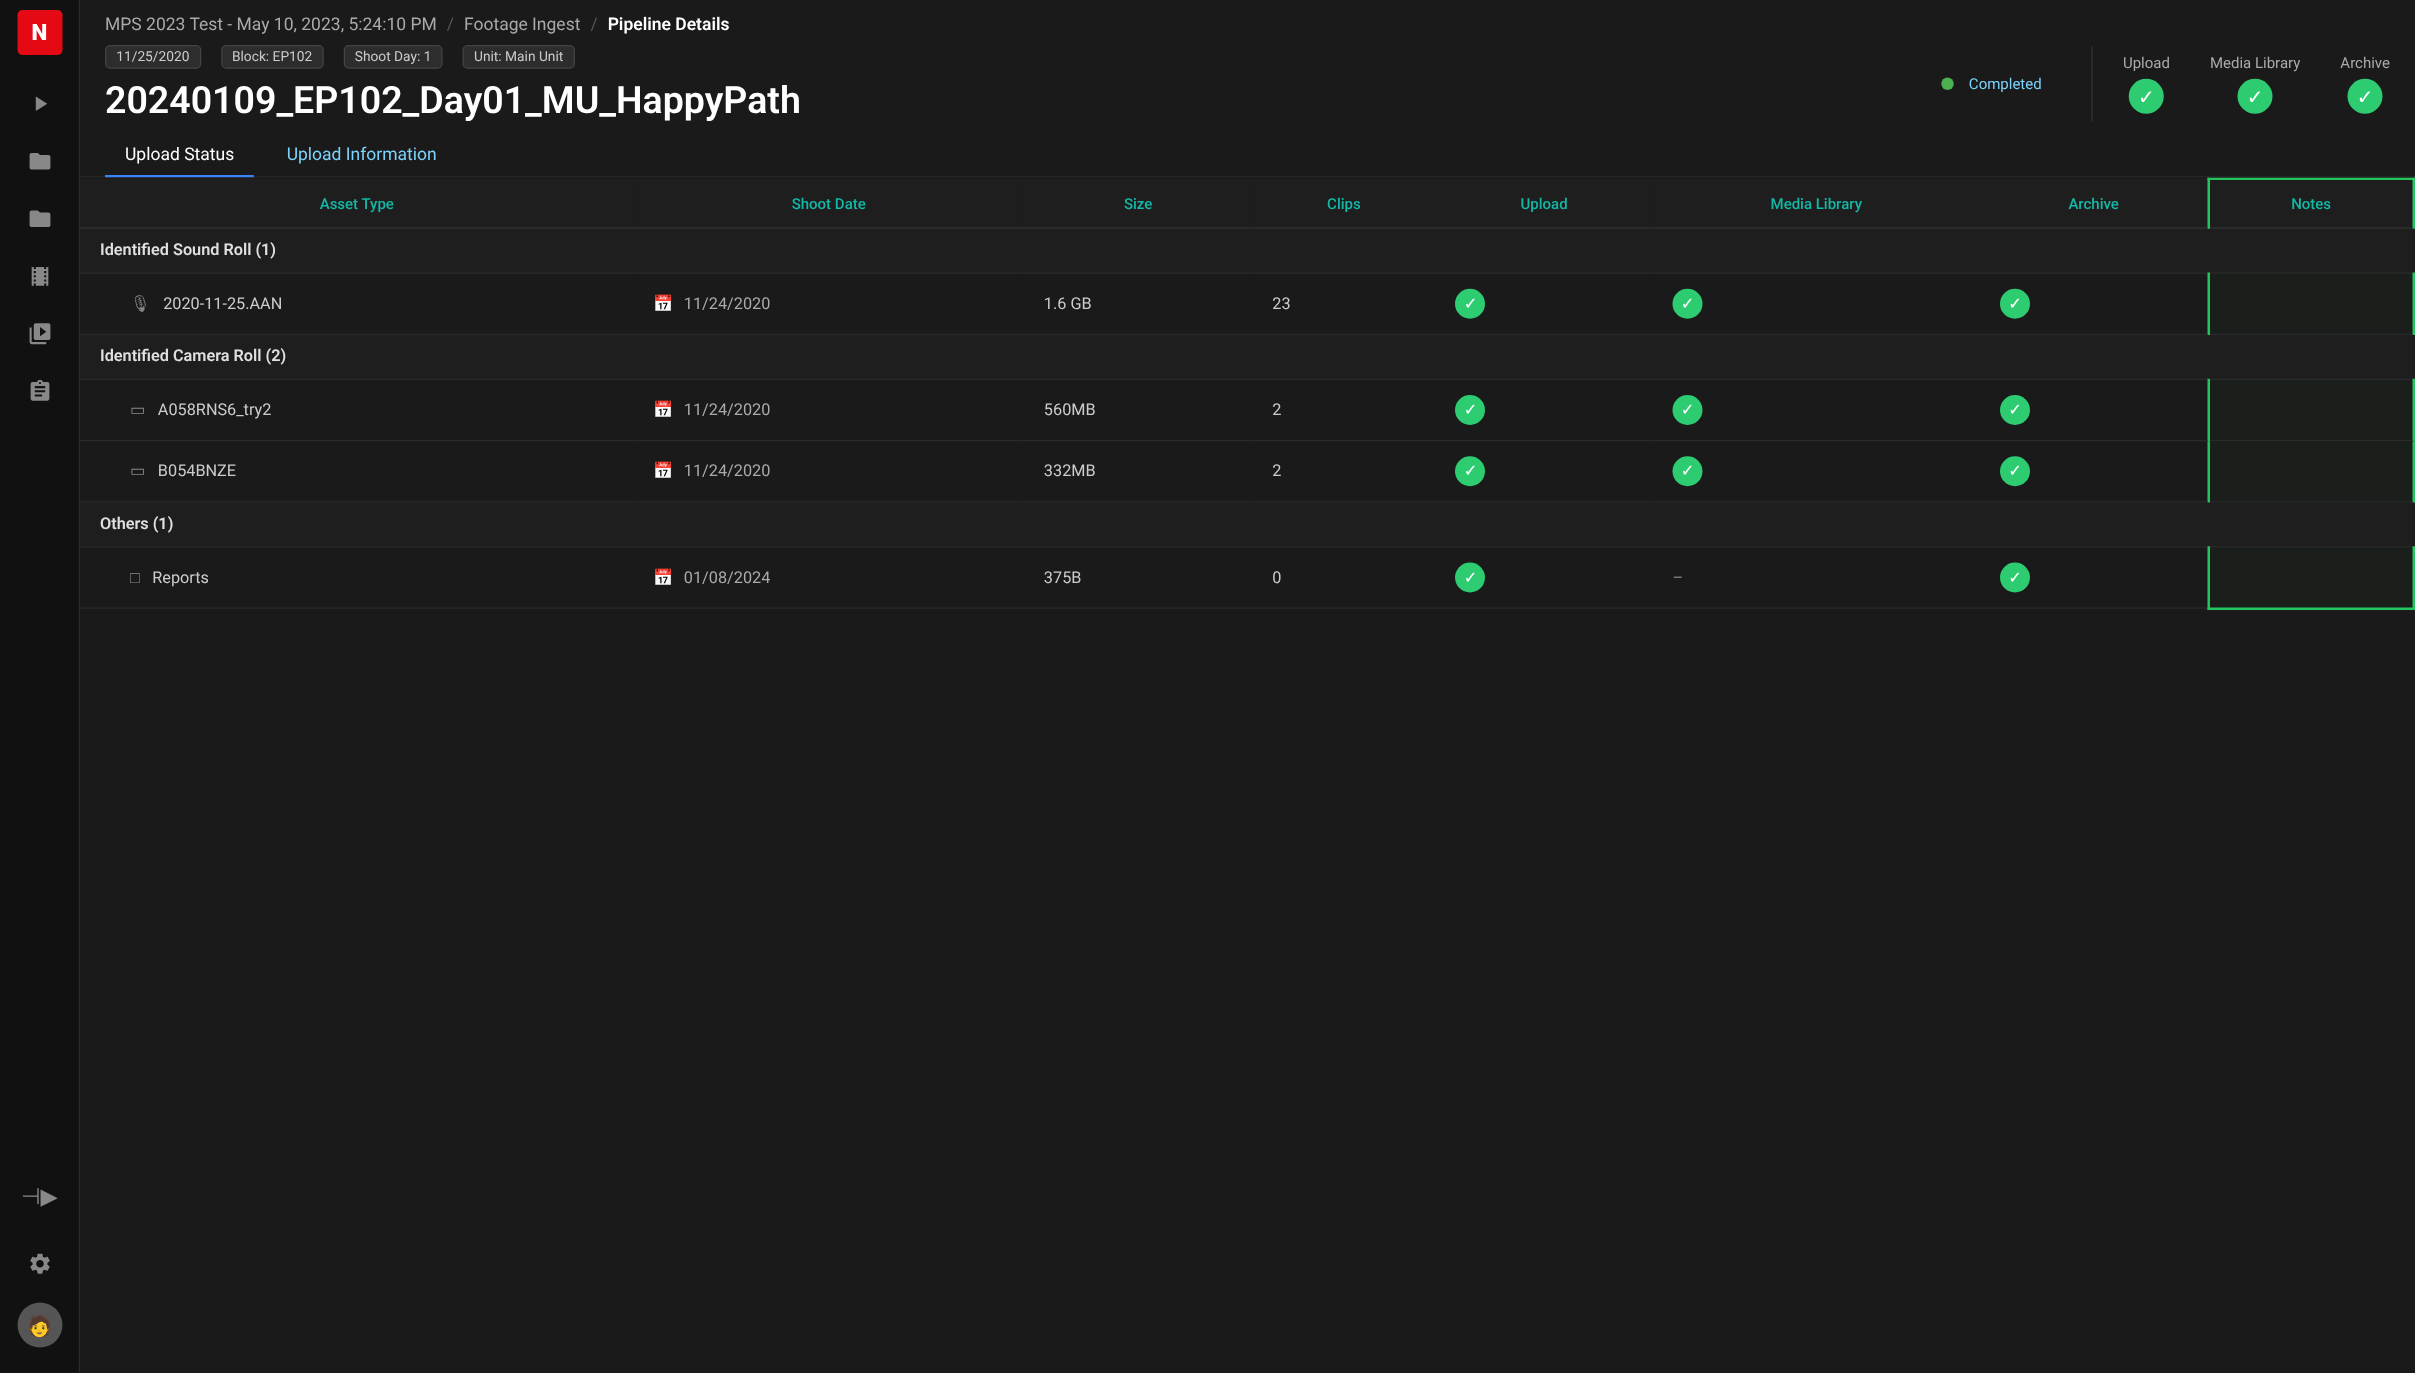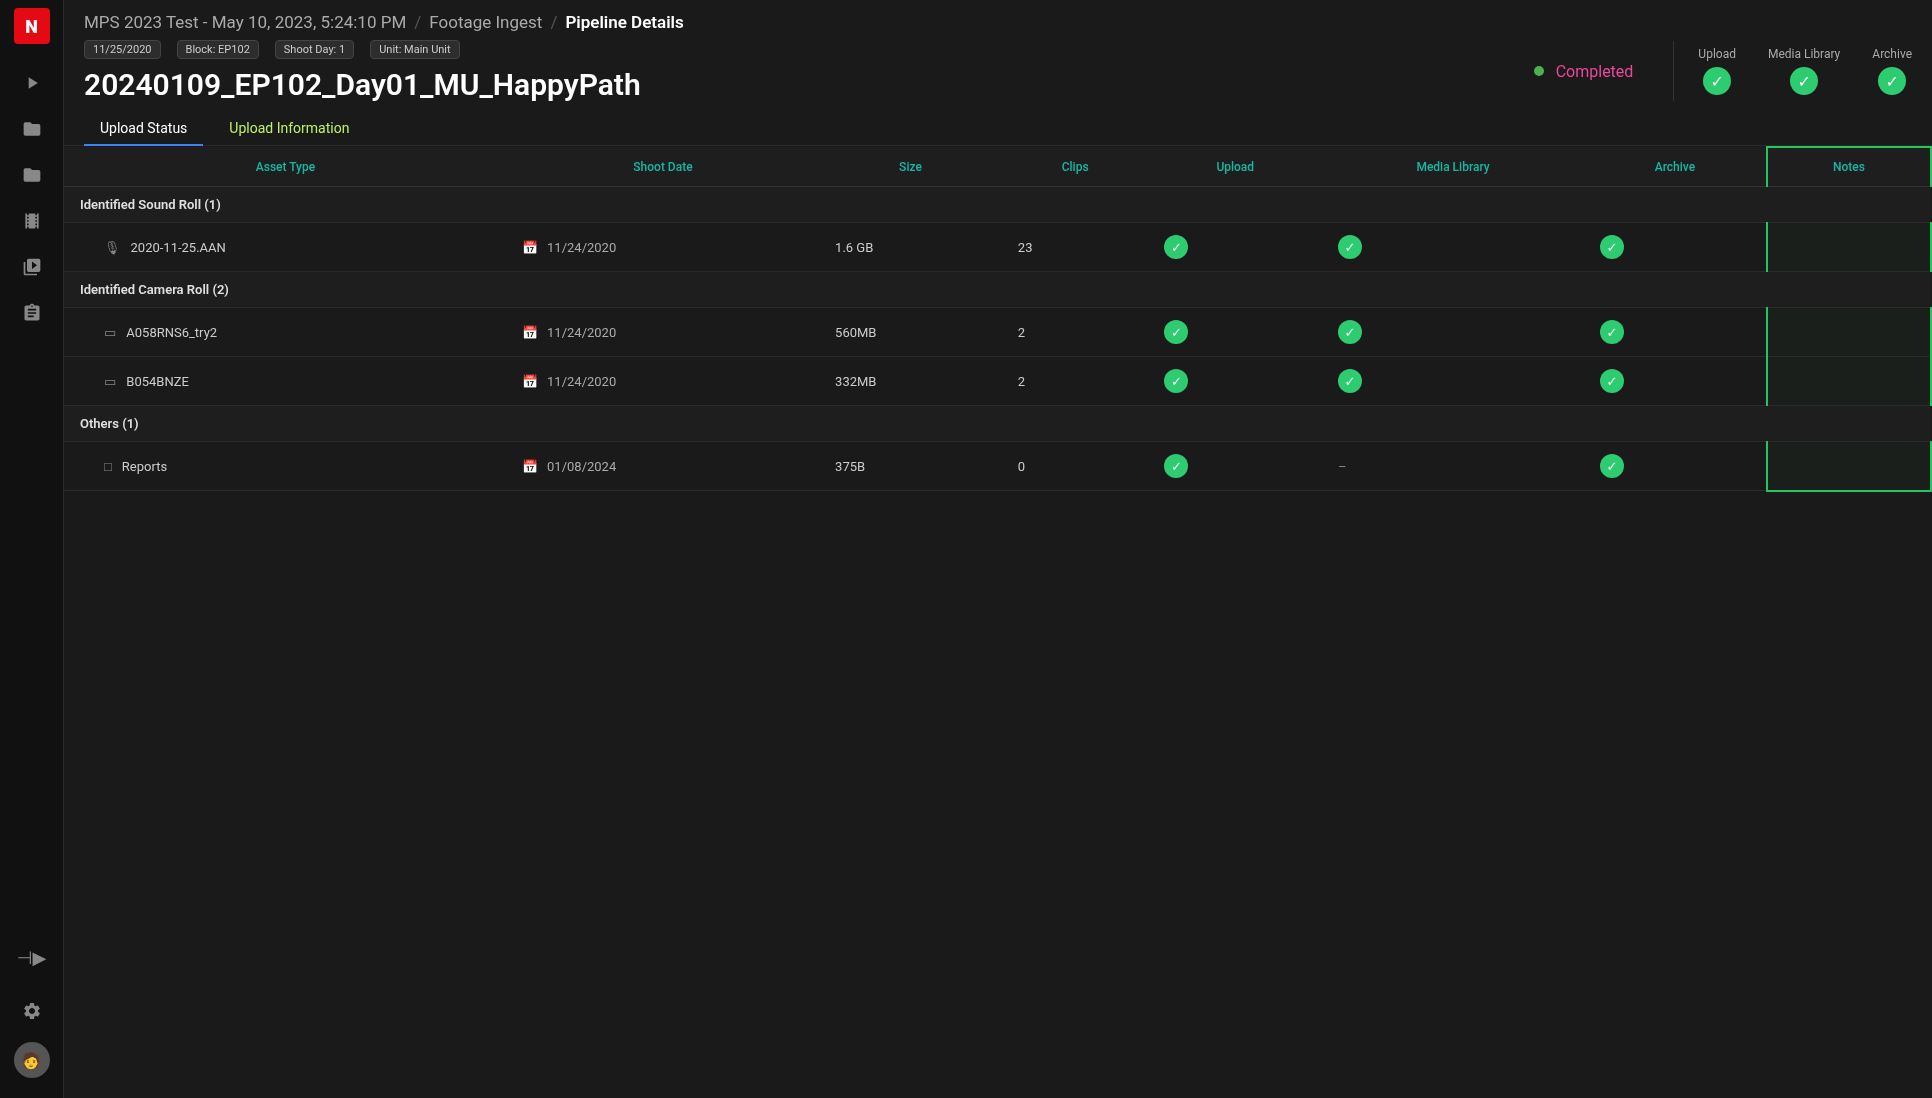--- a/index.html
+++ b/index.html
@@ -80,21 +80,21 @@
     
     .header {
       background: #1a1a1a;
       padding: 12px 20px 0 20px;
       border-bottom: 1px solid #2a2a2a;
     }
     .breadcrumb {
       display: flex;
       align-items: center;
       gap: 8px;
-      font-size: 17px;
+      font-size: 14px;
       color: #aaa;
       margin-bottom: 8px;
     }
     .breadcrumb-sep { color: #555; }
     .breadcrumb-current { color: #fff; font-weight: 600; }
     .tags {
       display: flex;
       gap: 16px;
       margin-bottom: 8px;
     }
@@ -126,22 +126,22 @@
       width: 1px;
       height: 60px;
       background: #333;
       margin-right: 24px;
     }
     .status-badge {
       display: flex;
       align-items: center;
       gap: 12px;
       margin-right: 40px;
-      font-size: 16px;
-      color: #ec4899;
+      font-size: 12px;
+      color: #7dd3fc;
     }
     .status-dot {
       width: 10px;
       height: 10px;
       border-radius: 50%;
       background: #4CAF50;
     }
     .header-status-cols {
       display: flex;
       gap: 32px;
@@ -168,21 +168,21 @@
       font-size: 16px;
     }
     .tabs {
       display: flex;
       gap: 10px;
     }
     .tab {
       padding: 8px 16px;
       cursor: pointer;
       font-size: 14px;
-      color: #bef264;
+      color: #7dd3fc;
       border-bottom: 2px solid transparent;
       margin-bottom: -1px;
     }
     .tab.active {
       color: #fff;
       border-bottom: 2px solid #3b82f6;
     }
 
     
     .content {

